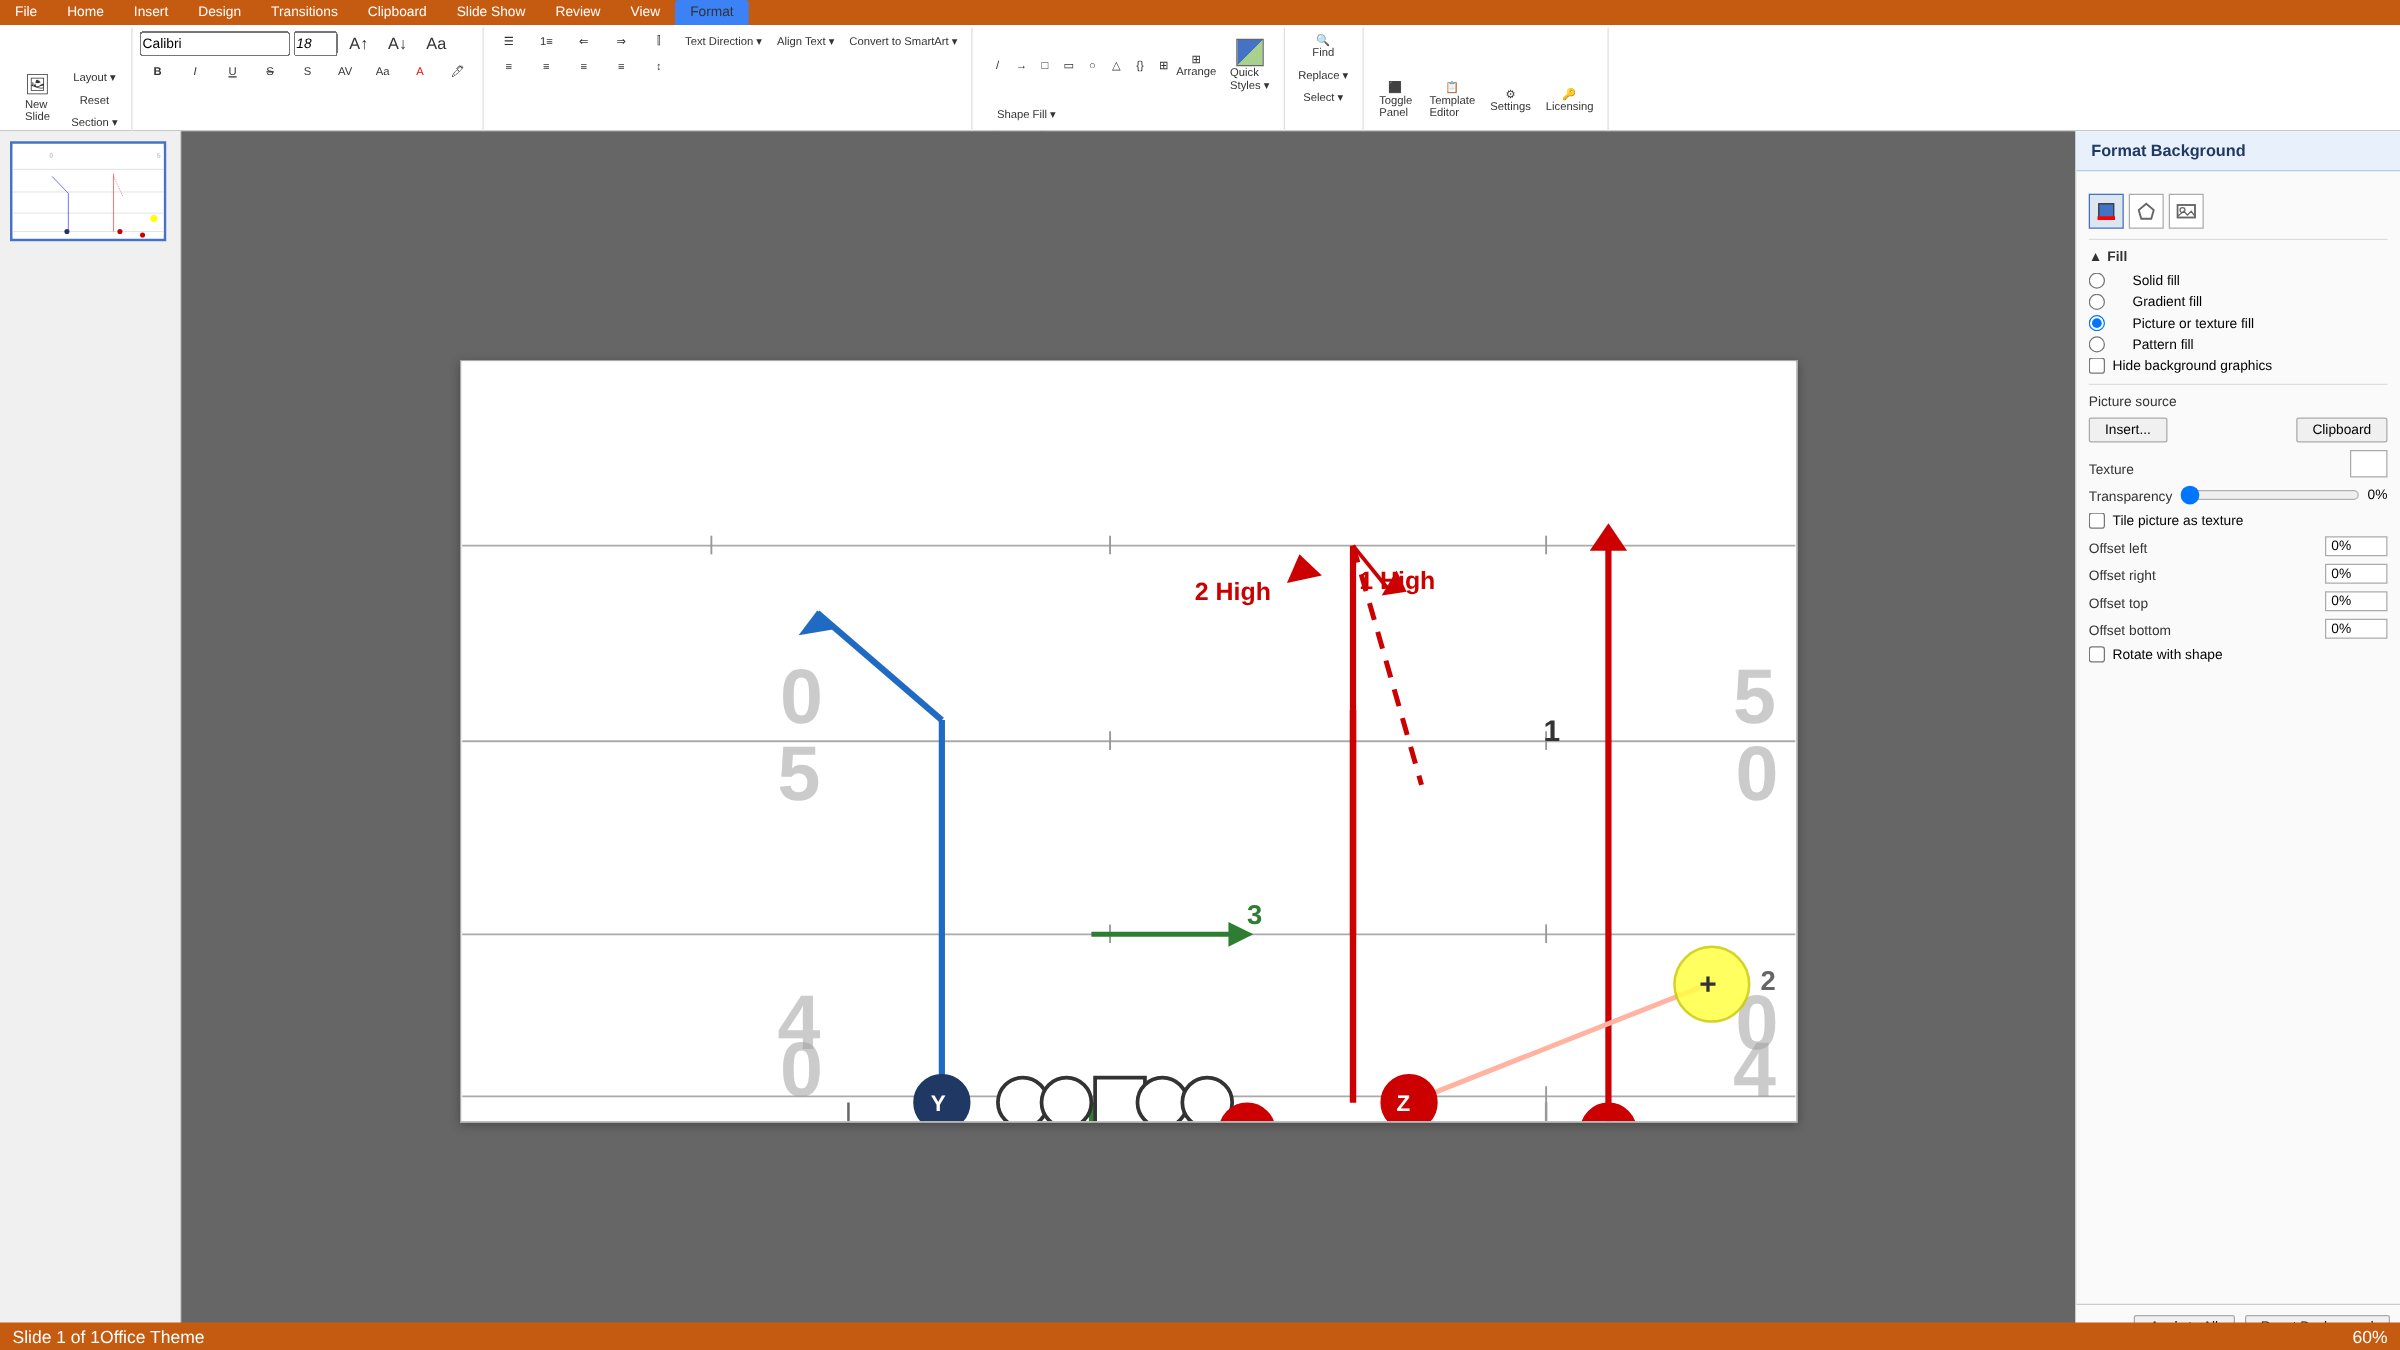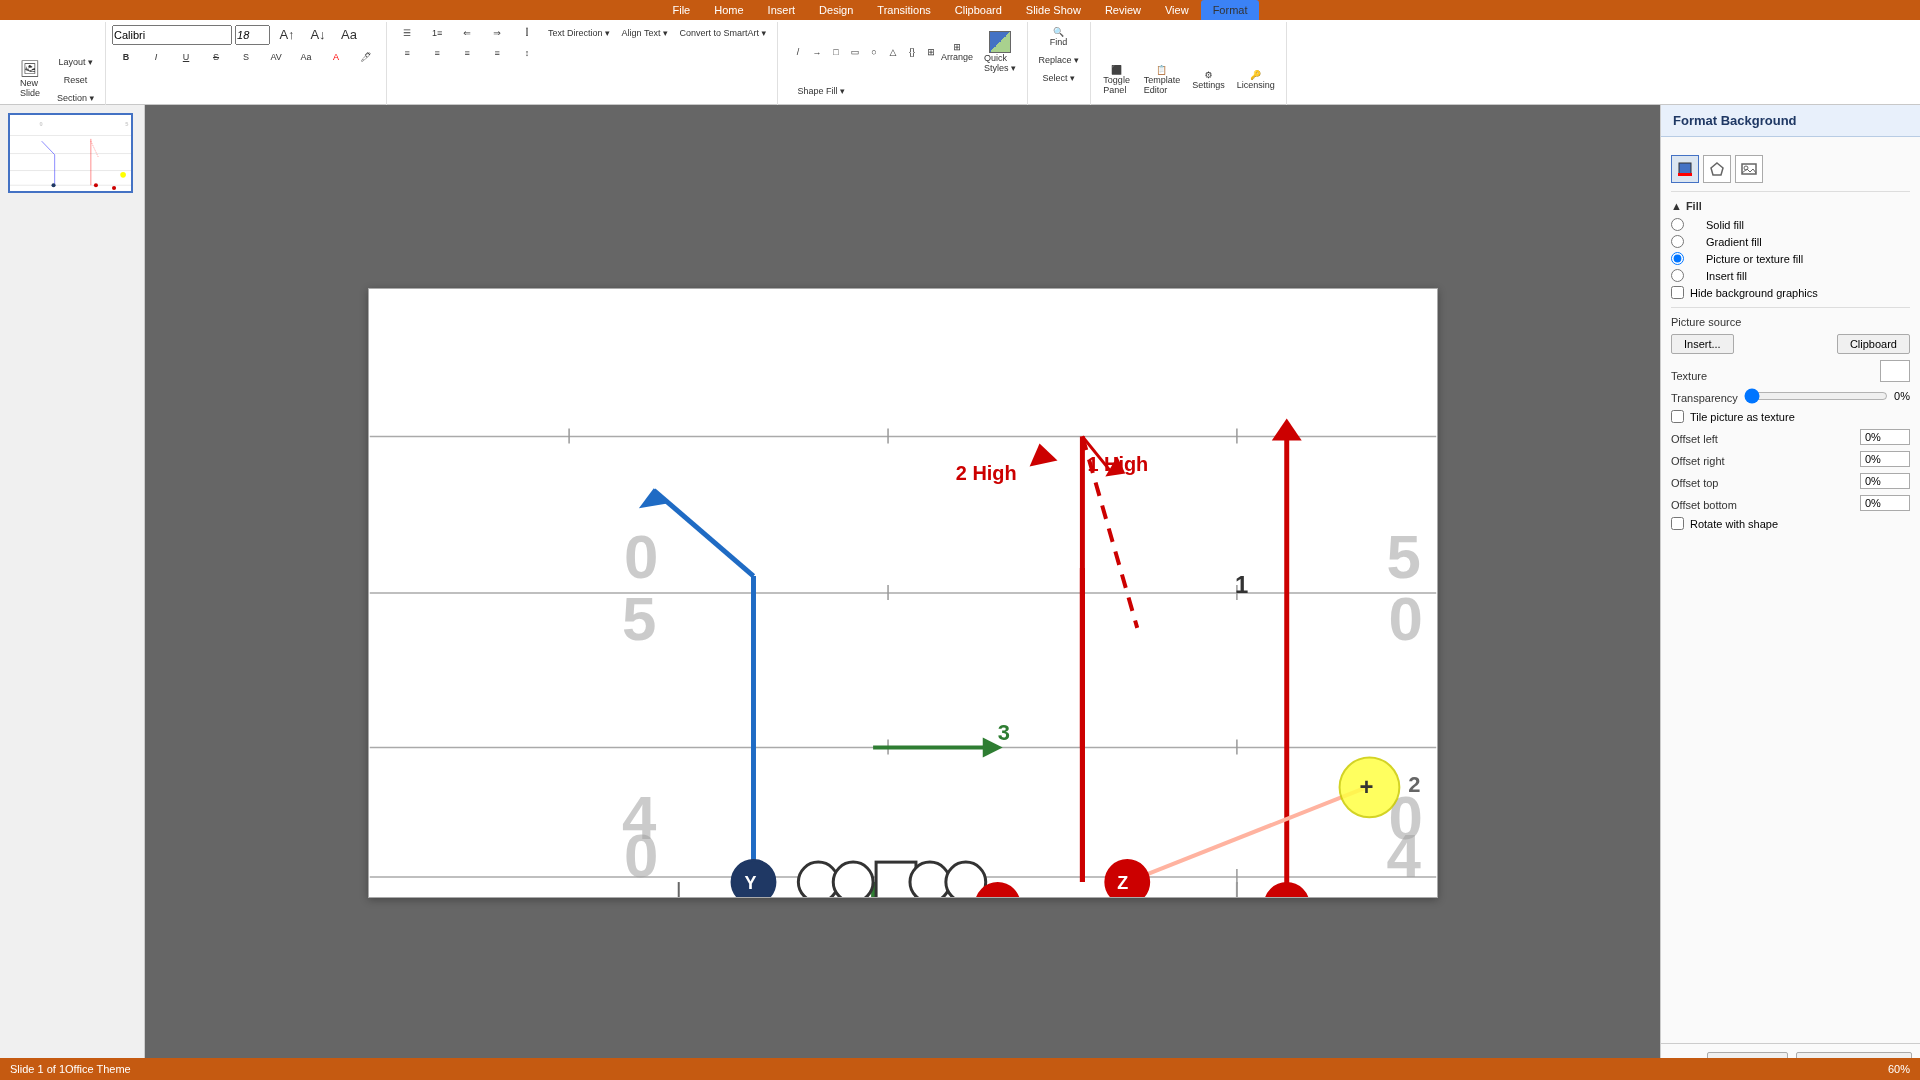--- a/index.html
+++ b/index.html
@@ -1,20 +1,20 @@
 <!DOCTYPE html>
 <html><head>
   <meta charset="utf-8">
   <style>
     * { box-sizing: border-box; margin: 0; padding: 0; }
     body { font-family: 'Segoe UI', Arial, sans-serif; font-size: 11px; background: #f0f0f0; overflow: hidden; width: 1920px; height: 1080px; }
 
     
     .ribbon { background: #fff; border-bottom: 1px solid #c8c8c8; width: 100%; height: 105px; position: relative; display: flex; flex-direction: column; }
-    .ribbon-tabs { display: flex; height: 28px; background: #c55a11; align-items: flex-end; justify-content: center; }
+    .ribbon-tabs { display: flex; height: 28px; background: #c55a11; align-items: flex-end; }
     .ribbon-tab { padding: 4px 12px; font-size: 11px; color: #fff; cursor: pointer; background: transparent; }
     .ribbon-tab.active { background: #3b82f6; color: #333; border-radius: 3px 3px 0 0; }
     .ribbon-content { display: flex; flex: 1; align-items: stretch; padding: 2px 4px; border-bottom: 1px solid #d0d0d0; }
     .ribbon-group { display: flex; flex-direction: column; align-items: center; border-right: 1px solid #e0e0e0; padding: 2px 6px; min-width: 60px; }
     .ribbon-group-label { font-size: 9px; color: #666; margin-top: 2px; text-align: center; }
     .ribbon-group-content { display: flex; align-items: center; gap: 2px; flex: 1; }
     .ribbon-btn { display: flex; flex-direction: column; align-items: center; justify-content: center; padding: 2px 4px; cursor: pointer; border: 1px solid transparent; border-radius: 2px; font-size: 9px; color: #333; min-width: 28px; }
     .ribbon-btn .icon { font-size: 16px; line-height: 1; }
     .ribbon-btn .label { font-size: 9px; margin-top: 1px; white-space: nowrap; }
     .ribbon-btn-large { min-width: 40px; min-height: 55px; }
@@ -48,21 +48,21 @@
     .divider { height: 1px; background: #ddd; margin: 8px 0; }
     .slider-row { display: flex; align-items: center; gap: 6px; }
     .slider-row input[type=range] { flex: 1; }
 
     
     .panel-footer { position: absolute; bottom: 0; right: 0; width: 260px; border-top: 1px solid #ccc; background: #fafafa; padding: 8px; display: flex; gap: 8px; justify-content: flex-end; }
 
     
     .slide-svg { position: absolute; inset: 0; width: 100%; height: 100%; }
 
-    .status-bar { position: absolute; bottom: 0; left: 0; right: 0; height: 22px; background: #c55a11; display: flex; align-items: center; padding: 0 10px; color: white; font-size: 11px; z-index: 10; }
+    .status-bar { position: absolute; bottom: 0; left: 0; right: 0; height: 22px; background: #c55a11; display: flex; align-items: center; padding: 0 10px; color: white; font-size: 14px; z-index: 10; }
   </style>
 </head>
 <body>
 
 <div class="ribbon">
 
   <div class="ribbon-tabs">
     <div class="ribbon-tab">File</div>
     <div class="ribbon-tab">Home</div>
     <div class="ribbon-tab">Insert</div>
@@ -412,21 +412,21 @@
       <div class="radio-option">
         <input type="radio" name="fill" id="gradient" style="">
         <label for="gradient">Gradient fill</label>
       </div>
       <div class="radio-option">
         <input type="radio" name="fill" id="picture" checked="" style="">
         <label for="picture">Picture or texture fill</label>
       </div>
       <div class="radio-option">
         <input type="radio" name="fill" id="pattern" style="">
-        <label for="pattern">Insert fill</label>
+        <label for="pattern">Pattern fill</label>
       </div>
       <div class="checkbox-option">
         <input type="checkbox" id="hidebg" style="">
         <label for="hidebg">Hide background graphics</label>
       </div>
 
       <div class="divider"></div>
 
       <div class="panel-row">
         <span class="panel-label">Picture source</span>

